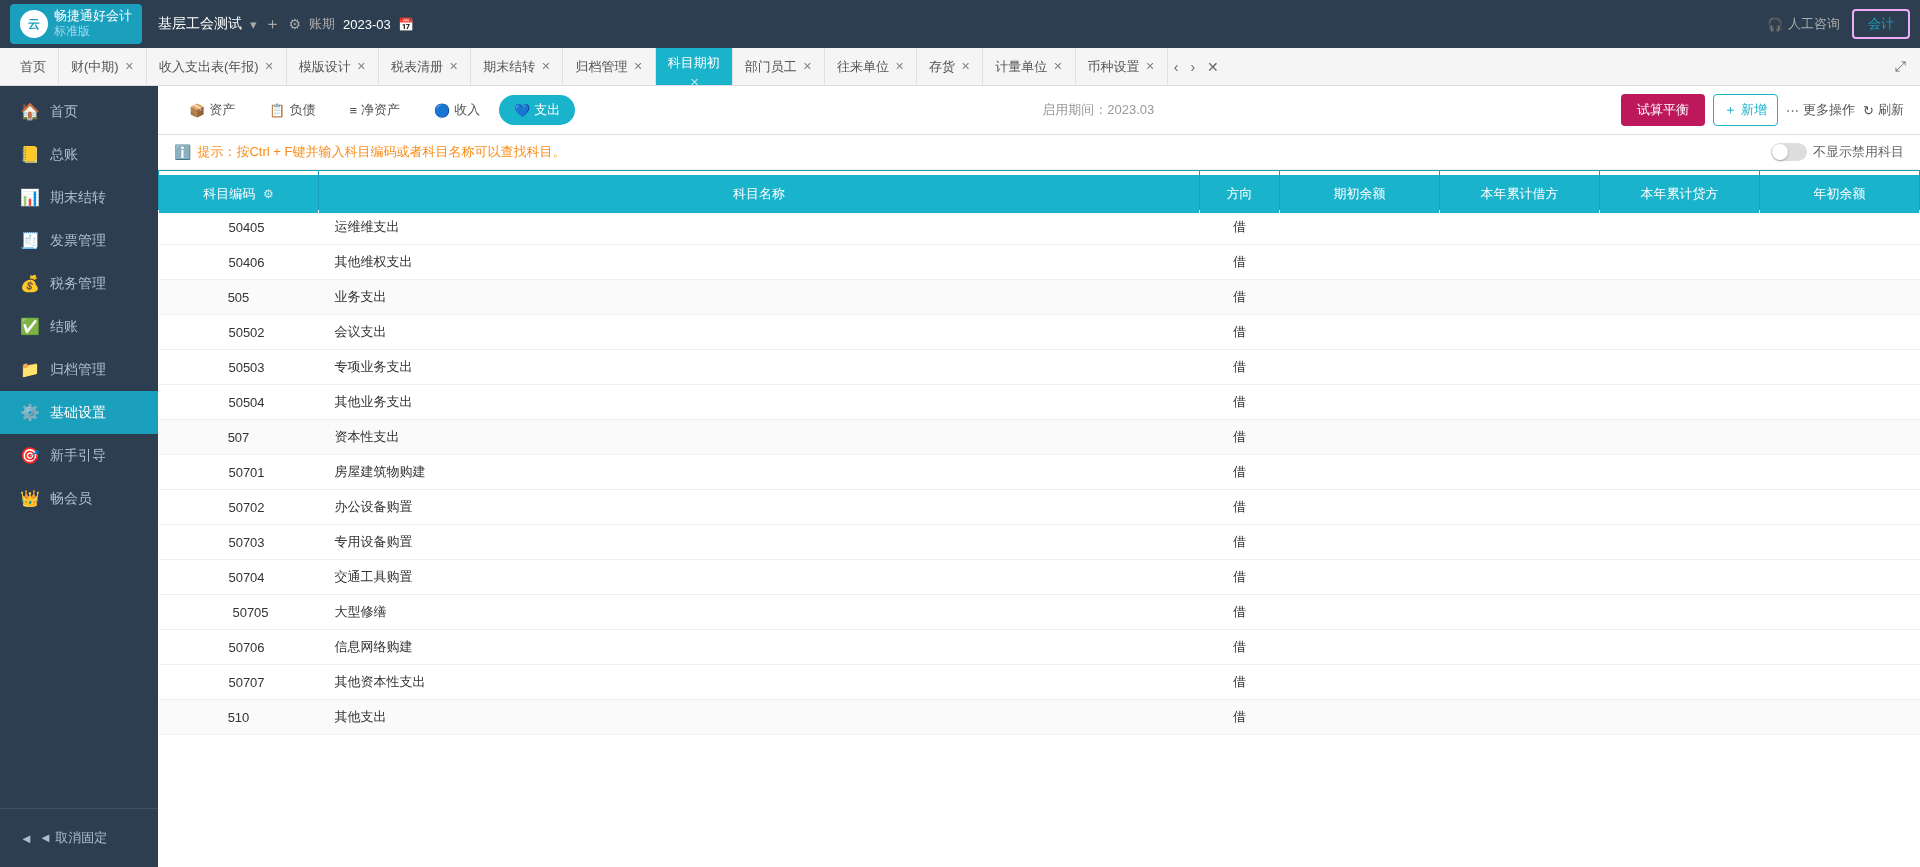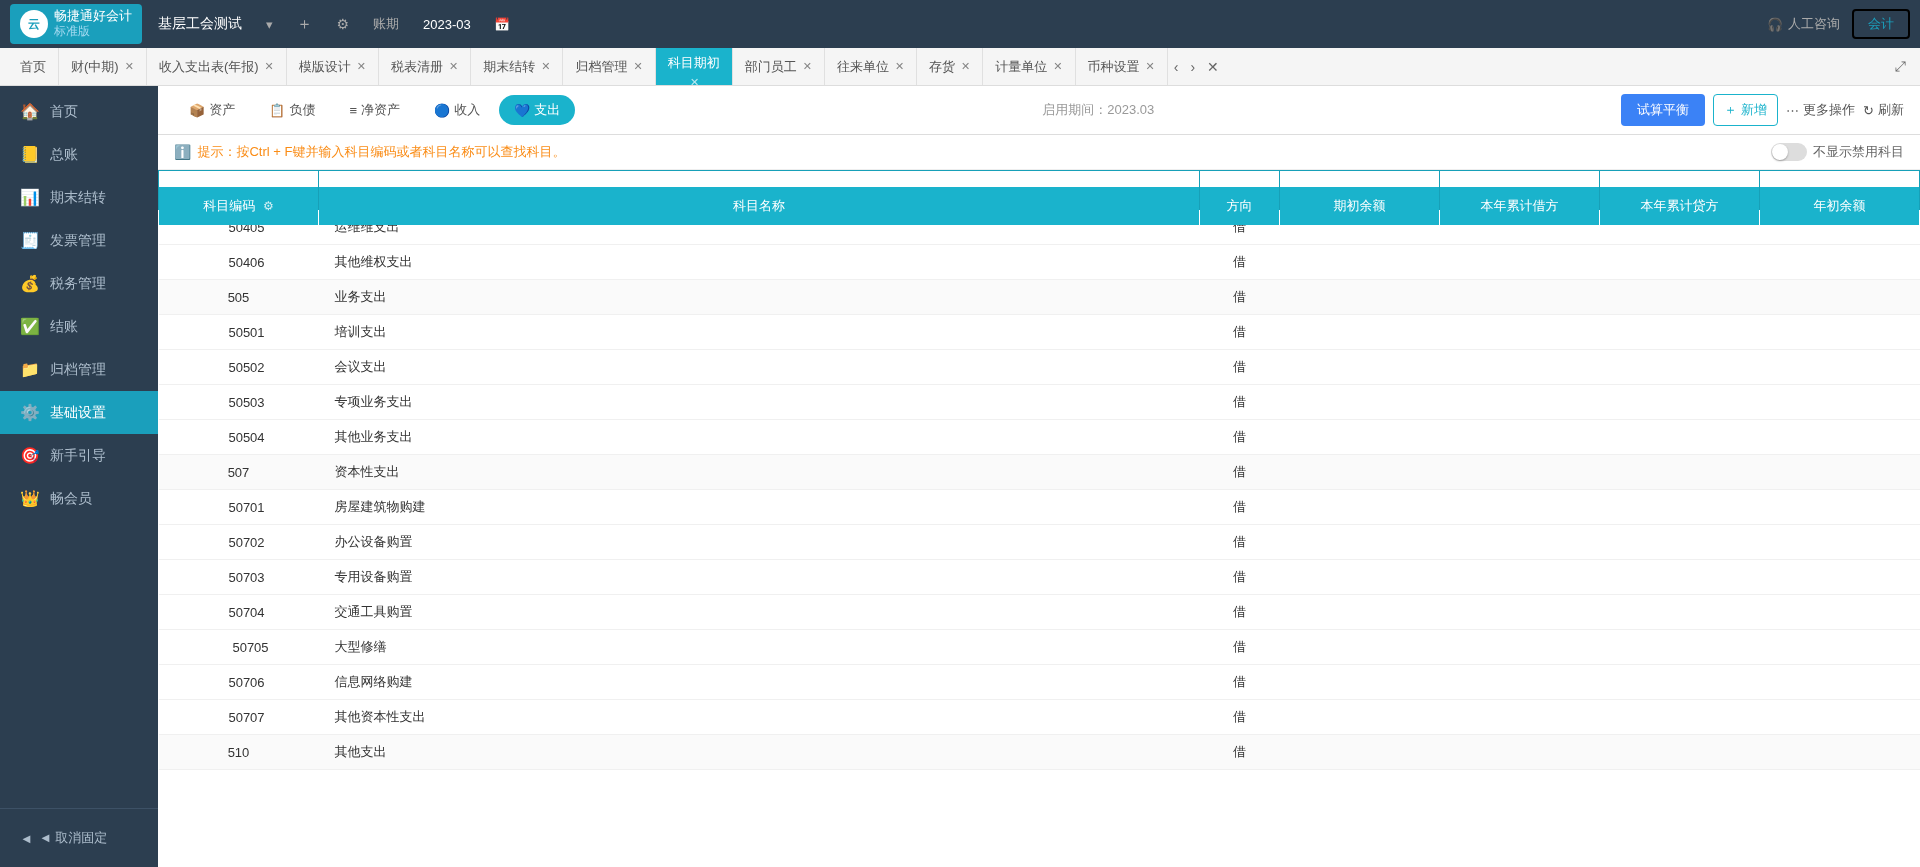--- a/index.html
+++ b/index.html
@@ -13,40 +13,40 @@
     }
     .logo-area {
       display: flex; align-items: center; gap: 6px;
       background: #1a9fbc; padding: 4px 10px; border-radius: 4px; margin-right: 16px;
     }
     .logo-icon { width: 28px; height: 28px; background: white; border-radius: 50%; display: flex; align-items: center; justify-content: center; color: #1a9fbc; font-weight: bold; font-size: 12px; }
     .logo-text { color: white; font-size: 13px; line-height: 1.2; }
     .logo-sub { color: #a0d8ef; font-size: 12px; }
 
     .workspace-info {
-      display: flex; align-items: center; gap: 24px; color: #ccc; font-size: 13px;
+      display: flex; align-items: center; gap: 8px; color: #ccc; font-size: 13px;
       flex: 1;
     }
     .workspace-name { color: white; font-size: 14px; }
     .workspace-arrow { color: #aaa; }
     .workspace-add { color: #aaa; font-size: 16px; cursor: pointer; }
     .workspace-settings { color: #aaa; font-size: 14px; cursor: pointer; }
     .period-label { color: #aaa; font-size: 13px; }
     .period-value { color: white; font-size: 13px; }
     .calendar-icon { color: #1a9fbc; }
 
     .top-right {
       display: flex; align-items: center; gap: 12px;
     }
     .support-btn {
       display: flex; align-items: center; gap: 4px;
       color: #aaa; font-size: 13px; cursor: pointer;
     }
     .account-btn {
-      border: 2px solid #000000; color: #1a9fbc; padding: 4px 14px;
+      border: 2px solid #f0abfc; color: #1a9fbc; padding: 4px 14px;
       border-radius: 4px; font-size: 13px; cursor: pointer; background: transparent;
     }
 
     
     .tab-bar {
       display: flex; align-items: center;
       background: #f5f5f5; border-bottom: 1px solid #ddd;
       height: 38px; padding: 0 8px; flex-shrink: 0; overflow: hidden;
     }
     .tab-item {
@@ -138,21 +138,21 @@
     .toggle {
       width: 36px; height: 18px; background: #ddd; border-radius: 9px;
       position: relative; cursor: pointer;
     }
     .toggle-knob {
       width: 16px; height: 16px; background: white; border-radius: 50%;
       position: absolute; top: 1px; left: 1px;
       box-shadow: 0 1px 2px rgba(0,0,0,0.3);
     }
     .balance-btn {
-      background: #3b82f6; color: white; border: none;
+      background: #be185d; color: white; border: none;
       padding: 7px 16px; border-radius: 4px; cursor: pointer; font-size: 13px;
     }
     .add-btn {
       display: flex; align-items: center; gap: 4px;
       color: #1ab3cc; cursor: pointer; font-size: 13px;
       padding: 6px 10px; border: 1px solid #1ab3cc; border-radius: 4px;
     }
     .more-btn {
       display: flex; align-items: center; gap: 4px;
       color: #555; cursor: pointer; font-size: 13px;
@@ -163,21 +163,21 @@
     }
 
     
     .table-container {
       flex: 1; overflow-y: auto; position: relative;
     }
     table {
       width: 100%; border-collapse: collapse; table-layout: fixed;
     }
     thead tr {
-      background: #1ab3cc; color: white; position: sticky; top: 16px; z-index: 10;
+      background: #1ab3cc; color: white; position: sticky; top: 4px; z-index: 10;
     }
     thead th {
       padding: 10px 8px; text-align: center; font-size: 13px; font-weight: normal;
       border: 1px solid #17a0b8;
     }
     tbody tr {
       border-bottom: 1px solid #f0f0f0;
     }
     tbody td {
       padding: 8px; text-align: center; font-size: 13px; color: #333;
@@ -426,29 +426,20 @@
             <tr class="parent-row" style="background: rgb(250, 250, 250); padding-left: 32px;">
       <td style="">505</td>
       <td>业务支出</td>
       <td>借</td>
       <td></td>
       <td></td>
       <td></td>
       <td></td>
     </tr>
             <tr>
-      <td style="padding-left:24px;">50501</td>
-      <td>培训支出</td>
-      <td>借</td>
-      <td></td>
-      <td></td>
-      <td></td>
-      <td></td>
-    </tr>
-            <tr>
       <td style="padding-left:24px;">50502</td>
       <td>会议支出</td>
       <td>借</td>
       <td></td>
       <td></td>
       <td></td>
       <td></td>
     </tr>
             <tr>
       <td style="padding-left:24px;">50503</td>

